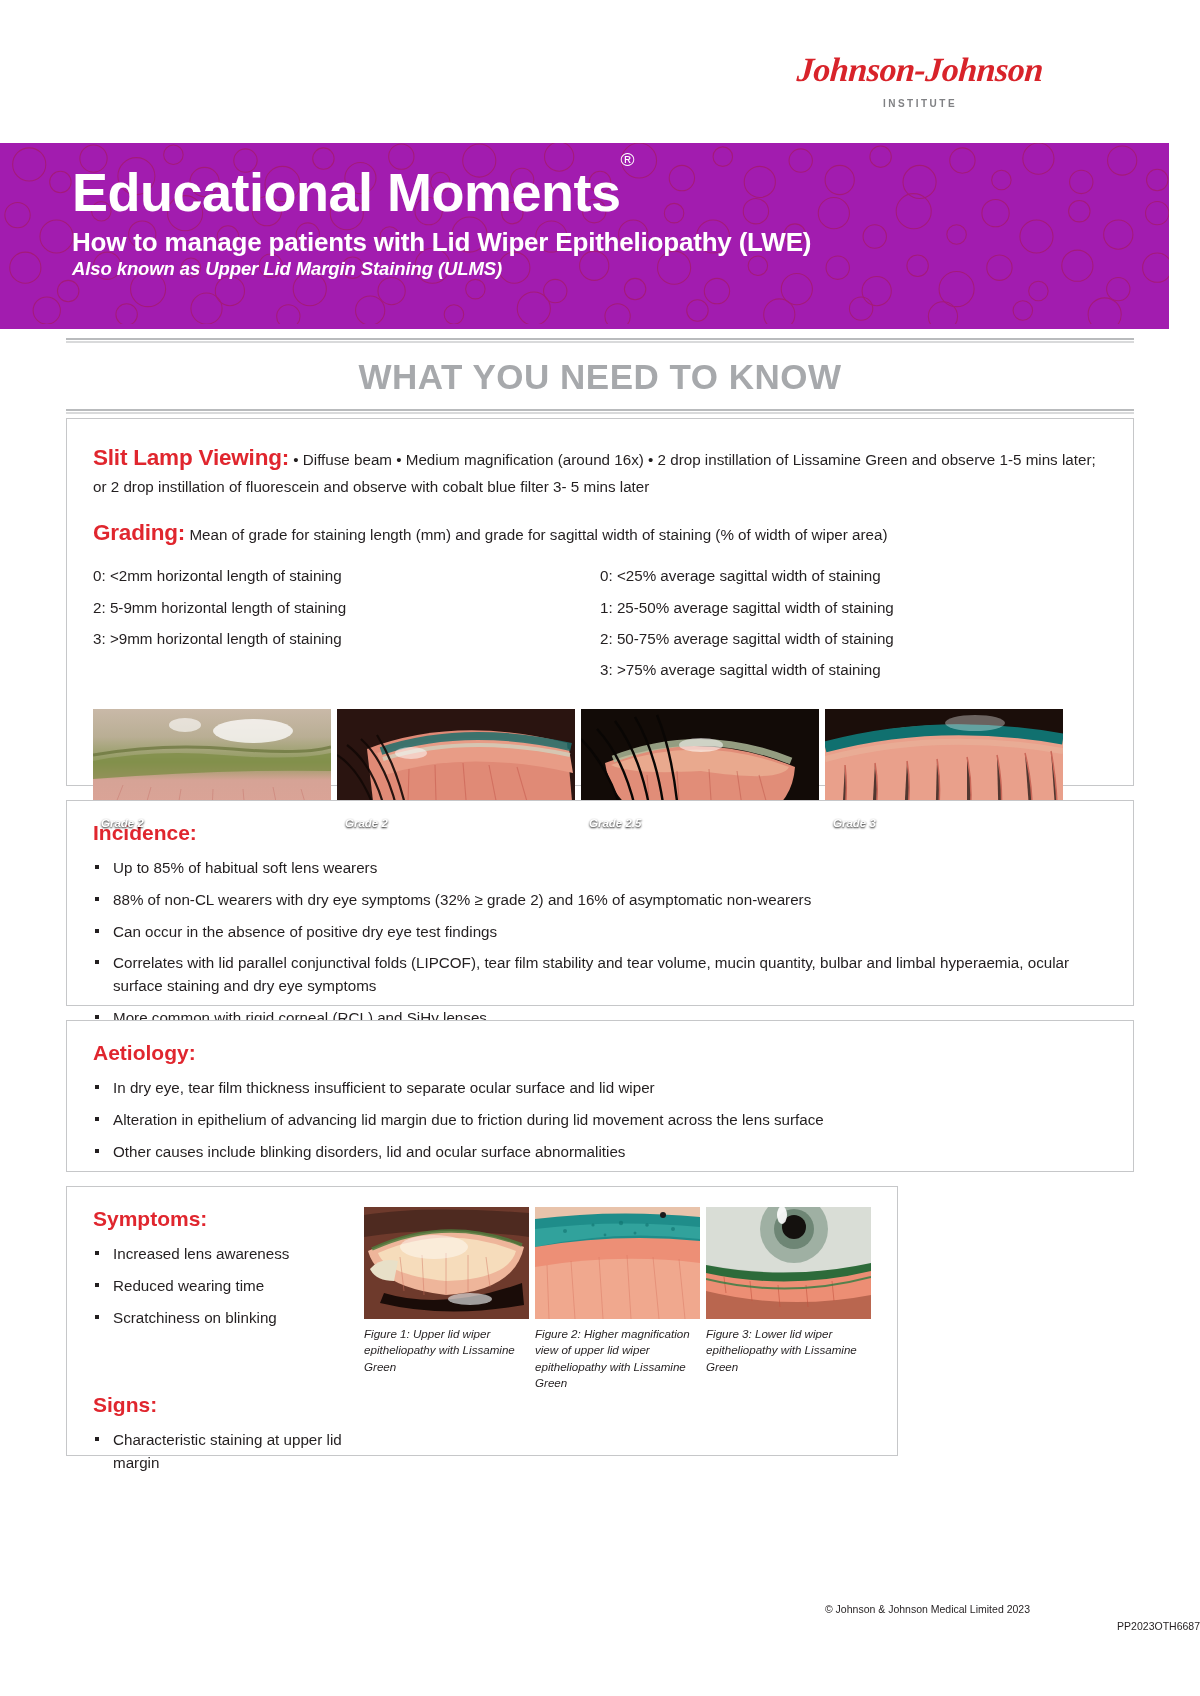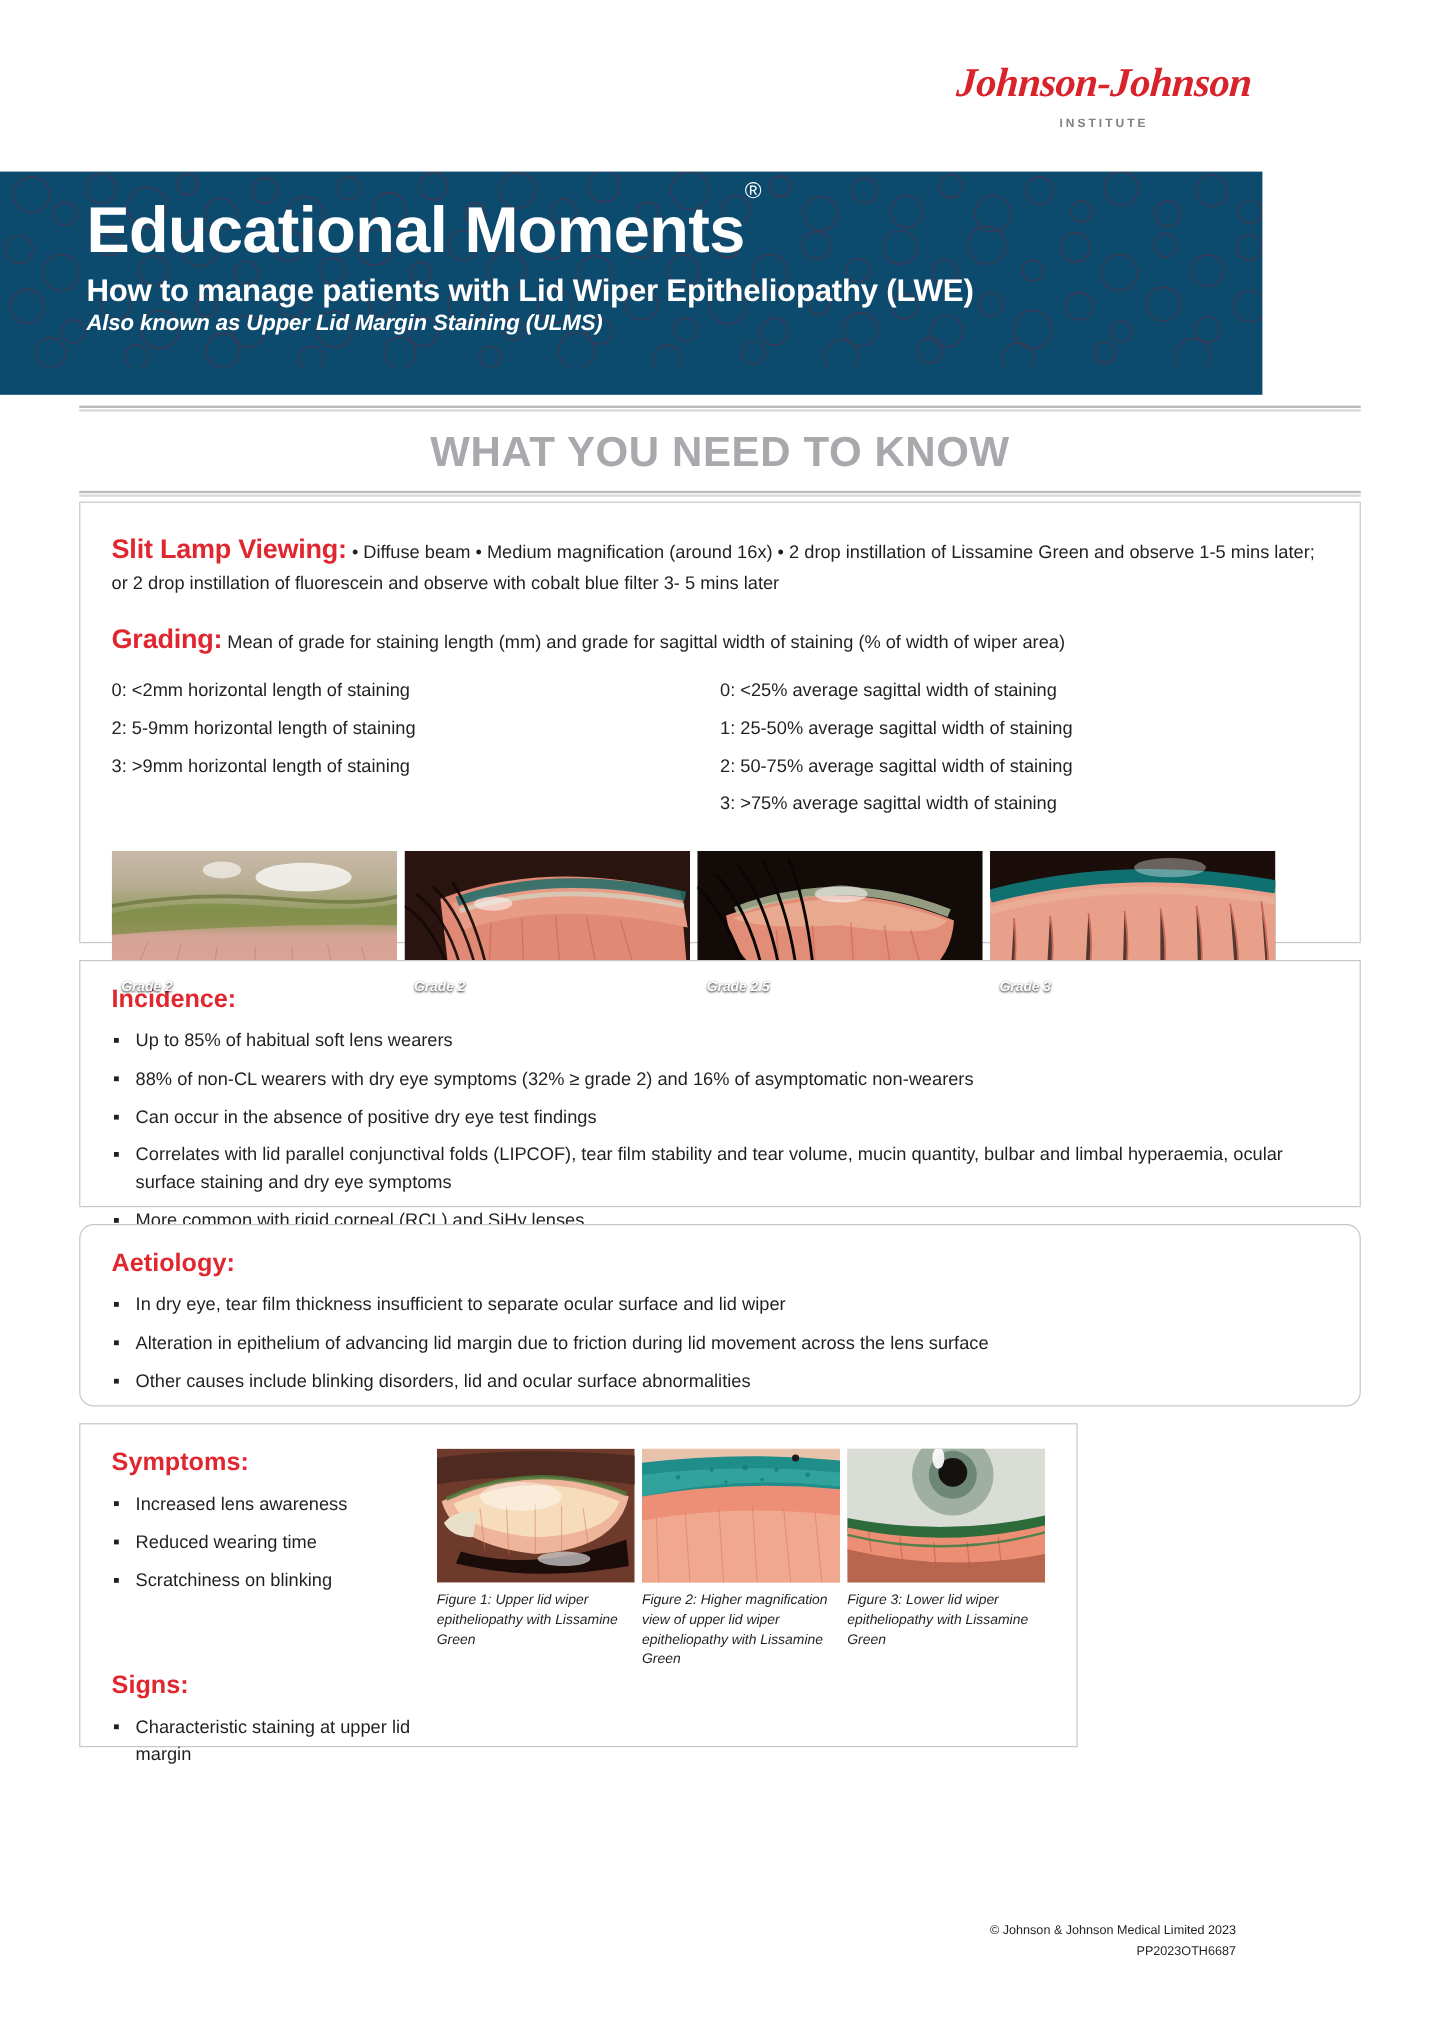--- a/index.html
+++ b/index.html
@@ -33,22 +33,22 @@
     margin-top: 10px;
     font-size: 10px;
     font-weight: 700;
     letter-spacing: 2.5px;
     color: #808184;
   }
 
   
   .banner {
     position: absolute; left: 0; top: 143px;
-    width: 1052px; height: 186px;
-    background: #0c4a6e;
+    width: 1169px; height: 186px;
+    background: #a21caf;
     overflow: hidden;
   }
   .banner-bubbles {
     position: absolute; inset: 0;
     opacity: 0.38;
   }
   .banner-inner {
     position: relative;
     padding: 20px 0 0 72px;
   }
@@ -469,21 +469,21 @@
     <ul class="bul">
       <li>Up to 85% of habitual soft lens wearers</li>
       <li>88% of non-CL wearers with dry eye symptoms (32% ≥ grade 2) and 16% of asymptomatic non-wearers</li>
       <li>Can occur in the absence of positive dry eye test findings</li>
       <li>Correlates with lid parallel conjunctival folds (LIPCOF), tear film stability and tear volume, mucin quantity, bulbar and limbal hyperaemia, ocular surface staining and dry eye symptoms</li>
       <li>More common with rigid corneal (RCL) and SiHy lenses</li>
     </ul>
   </div>
 </div>
 
-<div class="card" style="left:66px; top:1020px; width:1068px; height:152px;border-radius:12px;">
+<div class="card" style="left:66px; top:1020px; width:1068px; height:152px;">
   <div class="card-pad" style="padding-top:20px;">
     <div class="h-red-sm">Aetiology:</div>
     <ul class="bul">
       <li>In dry eye, tear film thickness insufficient to separate ocular surface and lid wiper</li>
       <li>Alteration in epithelium of advancing lid margin due to friction during lid movement across the lens surface</li>
       <li>Other causes include blinking disorders, lid and ocular surface abnormalities</li>
     </ul>
   </div>
 </div>
 
@@ -586,14 +586,14 @@
           <div class="fig-cap">Figure 3: Lower lid wiper epitheliopathy with Lissamine Green</div>
         </div>
 
       </div>
     </div>
   </div>
 </div>
 
 <div class="footer" style="bottom:62px;">
   <div style="text-align:right; padding-right:170px;">© Johnson &amp; Johnson Medical Limited 2023</div>
-  <div style="text-align:right; padding-right:170px;">PP2023OTH6687</div>
+  <div style="text-align:right; ">PP2023OTH6687</div>
 </div>
 
 </body></html>

